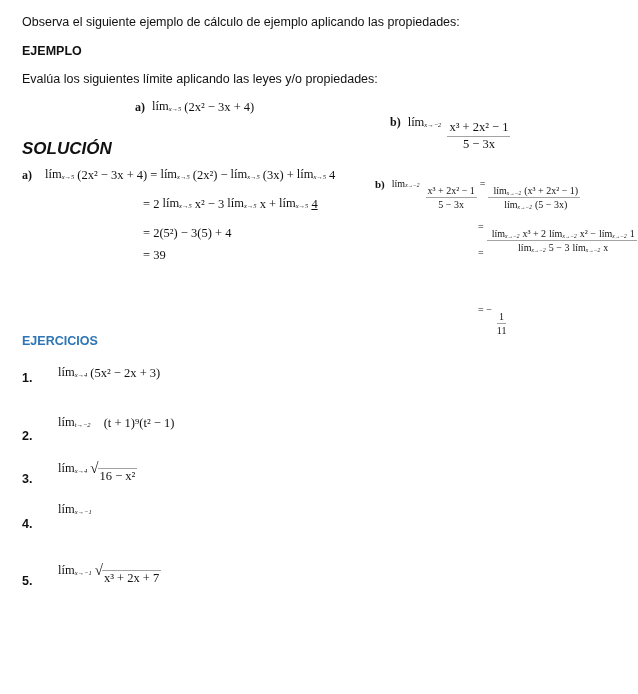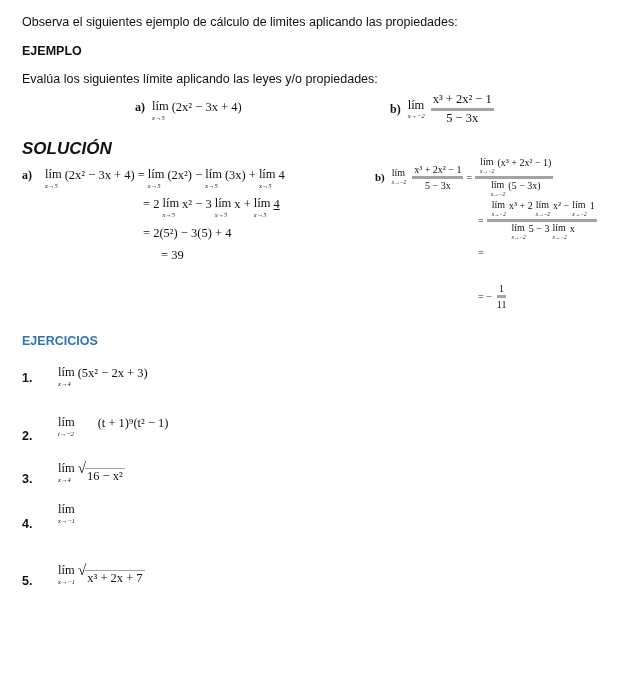--- a/index.html
+++ b/index.html
@@ -6,40 +6,40 @@
   body { width:638px; height:694px; position:relative; overflow:hidden; color:#111; }
   .sans { font-family:"Liberation Sans", sans-serif; }
   .abs { position:absolute; white-space:nowrap; }
   .intro { left:22px; top:15px; font-size:12.5px; }
   .h-ejemplo { left:22px; top:44px; font-size:12.5px; font-weight:bold; }
   .instr { left:22px; top:72px; font-size:12.5px; }
   .h-sol { left:22px; top:139px; font-size:17px; font-weight:bold; font-style:italic; }
   .h-ejer { left:22px; top:334px; font-size:12.5px; font-weight:bold; color:#2e75b6; }
 
   .math { font-family:"Liberation Serif", serif; font-size:12.5px; display:inline-flex; align-items:flex-start; }
-  .lim { display:inline-flex; flex-direction:column; align-items:flex-start; margin:0 3px; line-height:1; }
+  .lim { display:inline-flex; flex-direction:row; align-items:flex-end; margin:0 3px; line-height:1; }
   .lim .w { font-size:12.5px; }
   .lim .s { font-size:6.5px; margin-top:2px; font-style:italic; }
   .frac { display:inline-flex; flex-direction:column; align-items:center; margin:0 3px; vertical-align:middle; line-height:1.1; }
-  .frac .num { padding:0 2px 1px; border-bottom:3px solid #a3a3a3; }
+  .frac .num { padding:0 2px 1px; border-bottom:1px solid #a3a3a3;margin-top:28px; }
   .frac .den { padding:1px 2px 0; }
   .sqrt { display:inline-flex; align-items:flex-start; }
   .sqrt .rad { font-size:15px; line-height:0.9; margin-right:-1px; }
   .sqrt .under { border-top:1px solid #a3a3a3; padding:0 2px; margin-top:6px; }
   .lbl { font-family:"Liberation Serif", serif; font-weight:bold; font-size:12px; margin-right:4px; }
   .num-lbl { font-family:"Liberation Sans", sans-serif; font-weight:bold; font-size:12.5px; }
   .mid { align-items:center; }
   .small .frac, .small { font-size:10px; }
   .small .lim .w { font-size:10px; }
   .small .lim .s { font-size:5.5px; }
 </style>
 </head>
 <body>
 
-<div class="abs sans intro">Observa el siguientes ejemplo de cálculo de limites aplicando las propiedades:</div>
+<div class="abs sans intro">Observa el siguiente ejemplo de cálculo de ejemplo aplicando las propiedades:</div>
 <div class="abs sans h-ejemplo">EJEMPLO</div>
 <div class="abs sans instr">Evalúa los siguientes límite aplicando las leyes y/o propiedades:</div>
 
 <div class="abs math" style="left:135px; top:100px;">
   <span class="lbl">a)</span>
   <span class="lim">
       <span class="w">lím</span>
       <span class="s">x→5</span>
     </span>
   <span>(2x² − 3x + 4)</span>
@@ -94,21 +94,21 @@
       <span class="s">x→5</span>
     </span>
   <span>x +</span>
   <span class="lim">
       <span class="w">lím</span>
       <span class="s">x→5</span>
     </span>
   <span style="text-decoration:underline;">4</span>
 </div>
 <div class="abs math" style="left:143px; top:226px;">= 2(5²) − 3(5) + 4</div>
-<div class="abs math" style="left:143px; top:248px;margin-left:18px;">= 39</div>
+<div class="abs math" style="left:143px; top:248px;">= 39</div>
 
 <div class="abs math mid small" style="left:375px; top:157px;">
   <span class="lbl" style="font-size:11px;">b)</span>
   <span class="lim">
       <span class="w">lím</span>
       <span class="s">x→−2</span>
     </span>
   <span class="frac">
       <span class="num">x³ + 2x² − 1</span>
       <span class="den">5 − 3x</span>
@@ -190,21 +190,21 @@
 </div>
 
 <div class="abs" style="left:22px; top:426px;">
   <span class="num-lbl">2.</span>
 </div>
 <div class="abs math" style="left:55px; top:416px;">
   <span class="lim">
       <span class="w">lím</span>
       <span class="s">t→−2</span>
     </span>
-  <span style="margin-left:20px;">(t + 1)⁹(t² − 1)</span>
+  <span style="margin-left:10px;">(t + 1)⁹(t² − 1)</span>
 </div>
 
 <div class="abs" style="left:22px; top:469px;">
   <span class="num-lbl">3.</span>
 </div>
 <div class="abs math" style="left:55px; top:462px;">
   <span class="lim">
       <span class="w">lím</span>
       <span class="s">x→4</span>
     </span>

